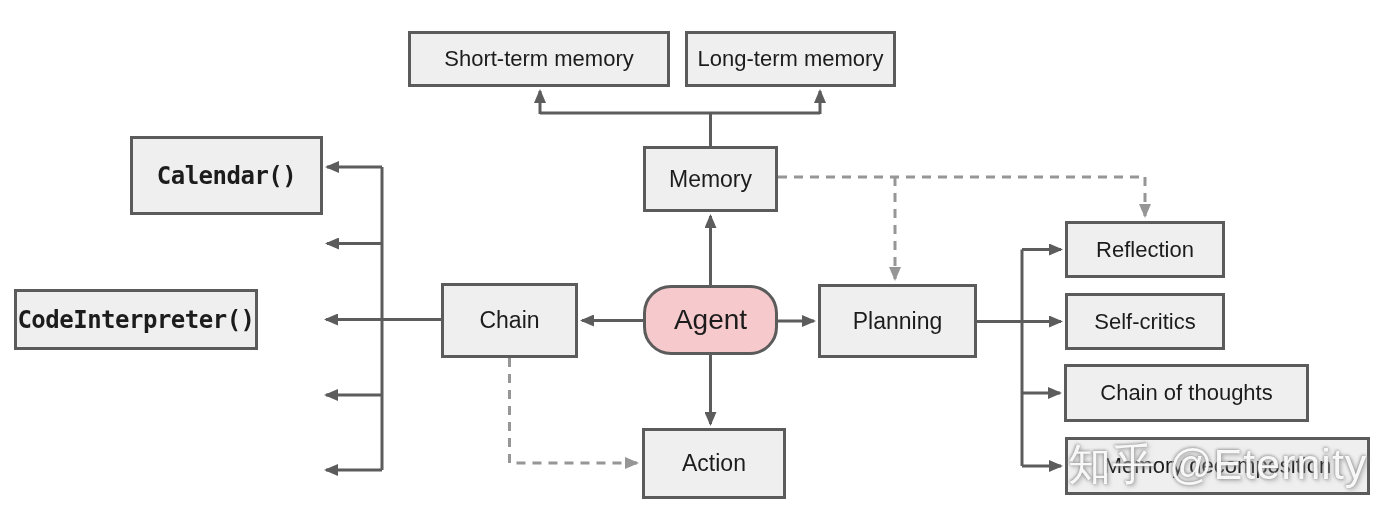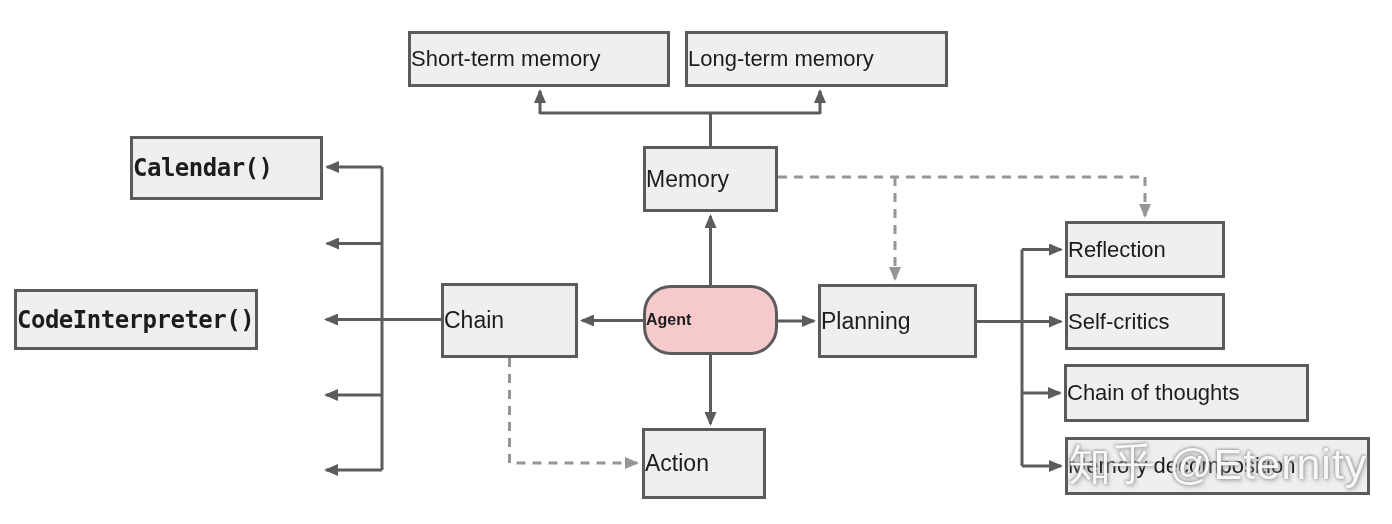--- a/index.html
+++ b/index.html
@@ -5,30 +5,30 @@
   html,body{margin:0;padding:0;background:#ffffff;}
   .stage{
     position:relative;width:1392px;height:524px;background:#ffffff;
     overflow:hidden;font-family:"Liberation Sans",sans-serif;
   }
   .stage svg{position:absolute;left:0;top:0;}
   .node{
     position:absolute;box-sizing:border-box;
     background:var(--box-fill,#efefef);
     border:3px solid var(--box-border,#5b5b5b);
-    display:flex;align-items:center;
+    display:flex;align-items:center;justify-content:center;
     color:var(--text,#1c1c1c);font-size:22px;white-space:nowrap;
   }
   .node.mono{
     font-family:"DejaVu Sans Mono","Liberation Mono",monospace;
     font-weight:700;font-size:24px;letter-spacing:-0.5px;
   }
   .node.agent{
     background:var(--agent-fill,#f6c9cc);
-    font-weight:700;font-size:16px;border-radius:28px;
+    font-weight:400;font-size:28px;border-radius:28px;
   }
   .node.big{font-size:23px;}
   .sline{stroke:var(--solid-arrow,#5c5c5c);stroke-width:3;fill:none;}
   .dline{stroke:var(--dashed-arrow,#969696);stroke-width:3;fill:none;stroke-dasharray:9 7;}
   .mk-solid{fill:var(--solid-arrow,#5c5c5c);}
   .mk-dash{fill:var(--dashed-arrow,#969696);}
   .watermark{
     position:absolute;left:1068px;top:436px;width:330px;
     font-size:43px;font-weight:400;color:rgba(255,255,255,0.92);
     text-shadow:0 0 3px rgba(140,140,140,0.85), 2px 2px 4px rgba(140,140,140,0.6), -1px -1px 3px rgba(160,160,160,0.6);
@@ -74,42 +74,42 @@
 
     <path class="dline" d="M778 177 L1145 177"></path>
     <line class="dline" x1="895" y1="177" x2="895" y2="279" marker-end="url(#ahD)"></line>
     <line class="dline" x1="1145" y1="177" x2="1145" y2="216" marker-end="url(#ahD)"></line>
     <path class="dline" d="M509.5 358 L509.5 463 L637 463" marker-end="url(#ahD)"></path>
   </svg>
 
   <div class="node" style="left:408px;top:31px;width:262px;height:56px">
     <span>Short-term memory</span>
   </div>
-  <div class="node" style="left:685px;top:31px;width:263px;height:56px">
+  <div class="node" style="left:685px;top:31px;width:211px;height:56px">
     <span>Long-term memory</span>
   </div>
 
   <div class="node big" style="left:643px;top:146px;width:135px;height:66px">
     <span>Memory</span>
   </div>
   <div class="node agent" style="left:643px;top:285px;width:135px;height:70px">
     <span>Agent</span>
   </div>
-  <div class="node big" style="left:642px;top:428px;width:124px;height:71px">
+  <div class="node big" style="left:642px;top:428px;width:144px;height:71px">
     <span>Action</span>
   </div>
 
   <div class="node big" style="left:441px;top:283px;width:137px;height:75px">
     <span>Chain</span>
   </div>
   <div class="node big" style="left:818px;top:284px;width:159px;height:74px">
     <span>Planning</span>
   </div>
 
-  <div class="node mono" style="left:130px;top:136px;width:193px;height:64px">
+  <div class="node mono" style="left:130px;top:136px;width:193px;height:79px">
     <span>Calendar()</span>
   </div>
   <div class="node mono" style="left:14px;top:289px;width:244px;height:61px">
     <span>CodeInterpreter()</span>
   </div>
 
   <div class="node" style="left:1065px;top:293px;width:160px;height:57px">
     <span>Self-critics</span>
   </div>
   <div class="node" style="left:1065px;top:221px;width:160px;height:57px">

